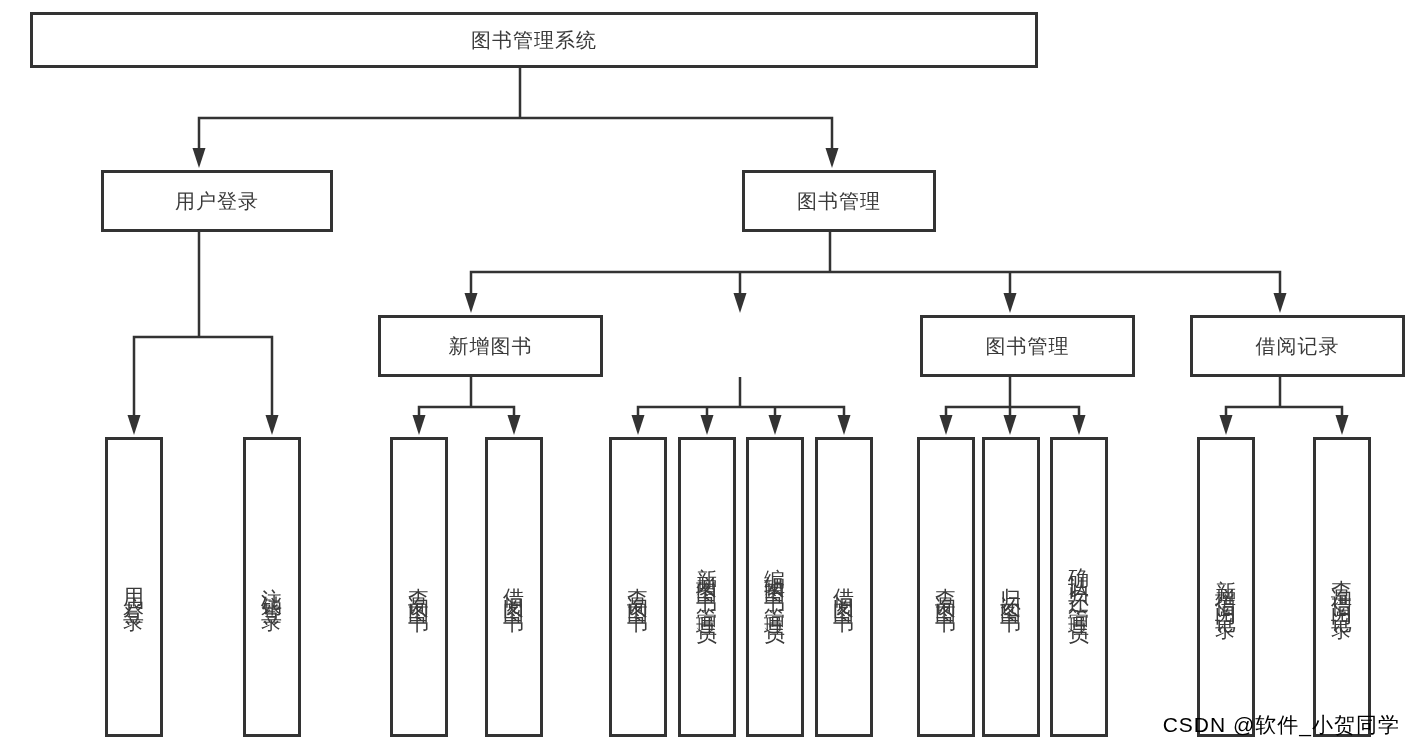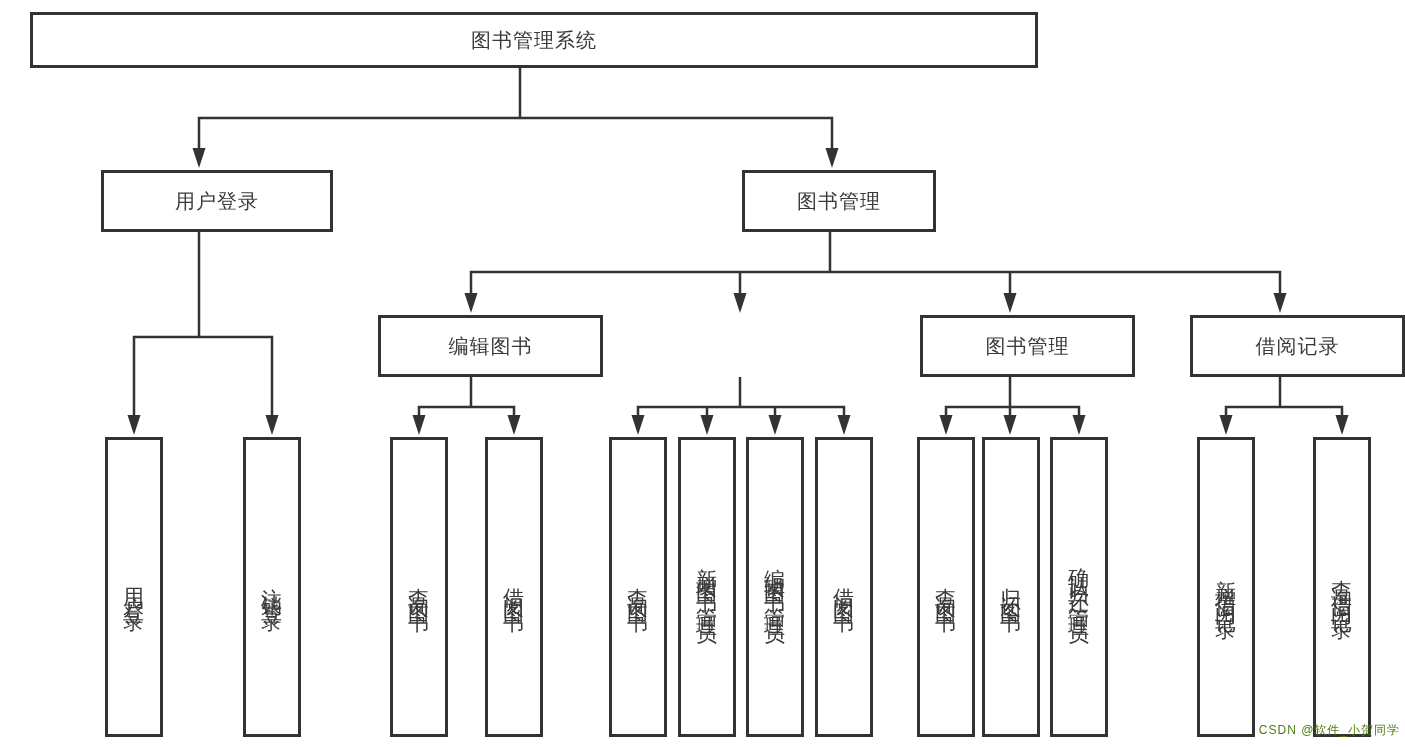--- a/index.html
+++ b/index.html
@@ -28,22 +28,22 @@
     writing-mode:vertical-rl;
     text-orientation:mixed;
     font-size:21px;
     letter-spacing:8px;
     line-height:1;
     color:#3a3a3a;
   }
   .watermark{
     position:absolute;
     right:5px;bottom:8px;
-    color:#4d7c0f;
-    font-size:12px;
+    color:#000000;
+    font-size:21px;
     z-index:2;
     letter-spacing:1px;
   }
 </style>
 </head>
 <body>
 
 <div id="stage">
 
   <svg class="connectors" width="1405" height="747" viewBox="0 0 1405 747">
@@ -84,21 +84,21 @@
   </div>
 
   <div class="node hbox" style="left:83px;top:170px;width:232px;height:62px;">
     <span>用户登录</span>
   </div>
   <div class="node hbox" style="left:724px;top:170px;width:194px;height:62px;">
     <span>图书管理</span>
   </div>
 
   <div class="node hbox" style="left:360px;top:315px;width:225px;height:62px;">
-    <span>编辑图书</span>
+    <span>新增图书</span>
   </div>
   <div class="node hbox" style="left:902px;top:315px;width:215px;height:62px;">
     <span>图书管理</span>
   </div>
   <div class="node hbox" style="left:1172px;top:315px;width:215px;height:62px;">
     <span>借阅记录</span>
   </div>
 
   <div class="node vbox" style="left:105px;">
     <span class="vtext">用户登录</span>

